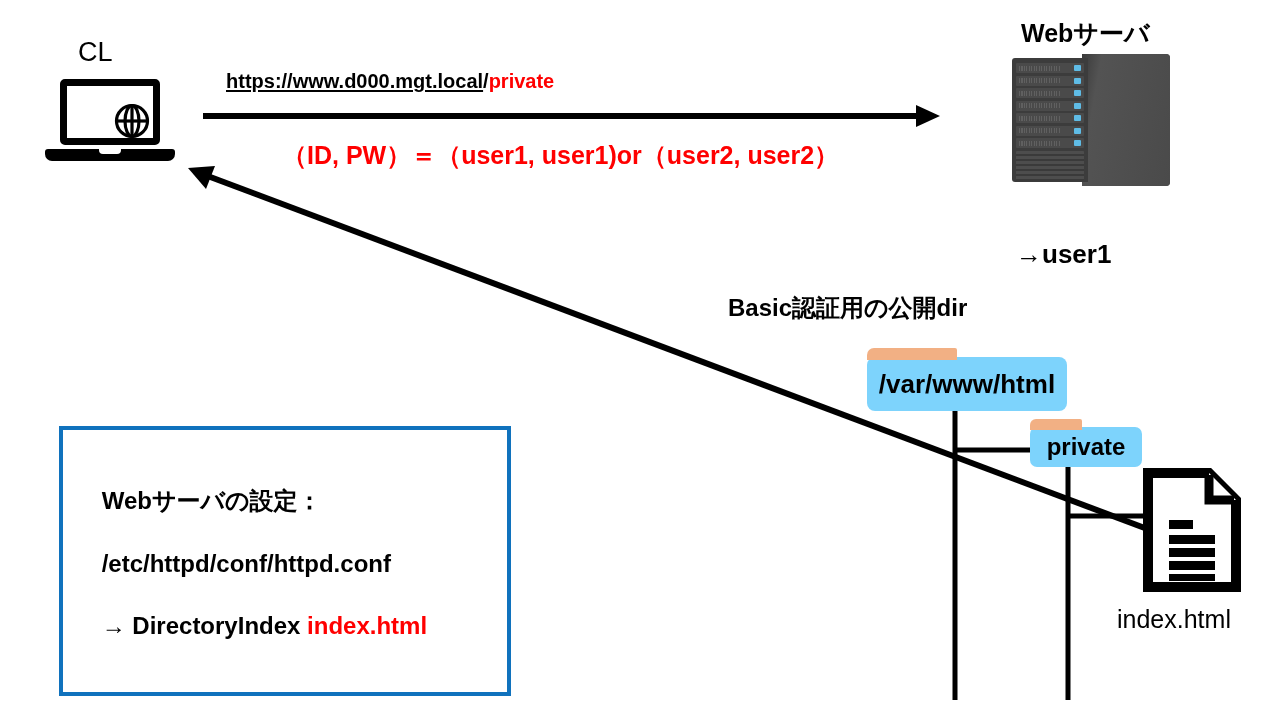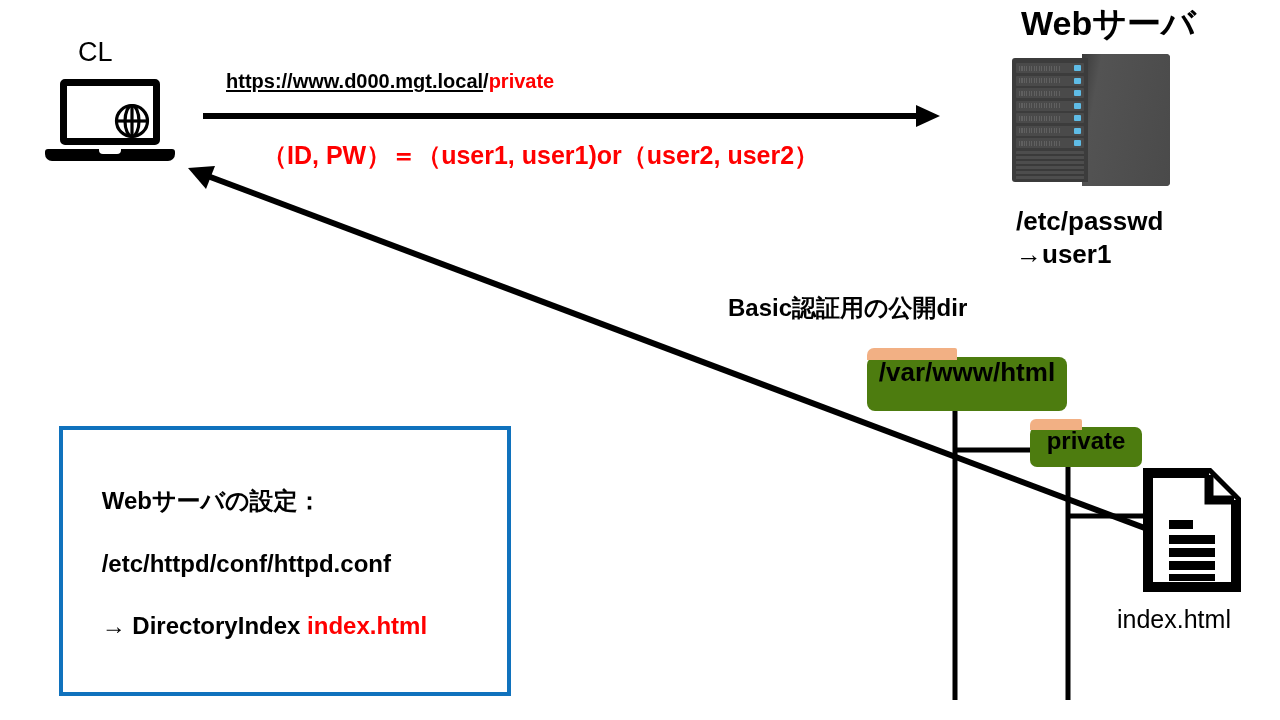--- a/index.html
+++ b/index.html
@@ -26,40 +26,40 @@
     line-height: 1.25;
   }
   .red { color: #FF0000; }
 
   #cl-label {
     left: 78px; top: 36px;
     font-size: 27px;
     font-weight: normal;
   }
   #server-label {
-    left: 1021px; top: 2px;
-    font-size: 34px;
+    left: 1021px; top: 18px;
+    font-size: 25px;
   }
   #server-note {
     left: 1016px; top: 205px;
     font-size: 26px;
     font-weight: bold;
     line-height: 1.27;
   }
   #basic-label {
     left: 728px; top: 293px;
     font-size: 24px;
   }
   #url-line {
     left: 226px; top: 69px;
     font-size: 20px;
   }
   #url-line .under { text-decoration: underline; text-underline-offset: 2px; }
   #cred-line {
-    left: 262px; top: 140px;
+    left: 282px; top: 140px;
     font-size: 25px;
     color: #FF0000;
   }
   #indexhtml-label {
     left: 1117px; top: 604px;
     font-size: 25px;
     font-weight: normal;
   }
 
   
@@ -142,23 +142,23 @@
   #server .vents {
     margin-top: 3px;
     height: 30px;
     background: repeating-linear-gradient(180deg,#4d4d4d 0 3px,#3a3a3a 3px 5px);
     border-radius: 1px;
   }
 
   
   .folder {
     position: absolute;
-    background: #4d7c0f;
+    background: #7dd3fc;
     display: flex;
-    align-items: flex-start;
+    align-items: center;
     justify-content: center;
     color: #000;
     font-weight: bold;
     white-space: nowrap;
   }
   .folder .tab {
     position: absolute;
     left: 0; top: -9px;
     height: 12px;
     background: #F2B084;
@@ -253,21 +253,21 @@
       </div>
     <div class="bay">
         <span class="grill"></span>
         <span class="led"></span>
       </div>
     <div class="vents"></div>
   </div>
 </div>
 
 <div class="lbl" id="server-note">
-  <span>/etc/passwd</span><br>
+  <br>
   <span>→user1</span>
 </div>
 
 <div class="lbl" id="url-line">
   <span class="under">https://www.d000.mgt.local</span><span>/</span><span class="red">private</span>
 </div>
 
 <div class="lbl" id="cred-line">（ID, PW）＝（user1, user1)or（user2, user2）</div>
 
 <div class="lbl" id="basic-label">Basic認証用の公開dir</div>

